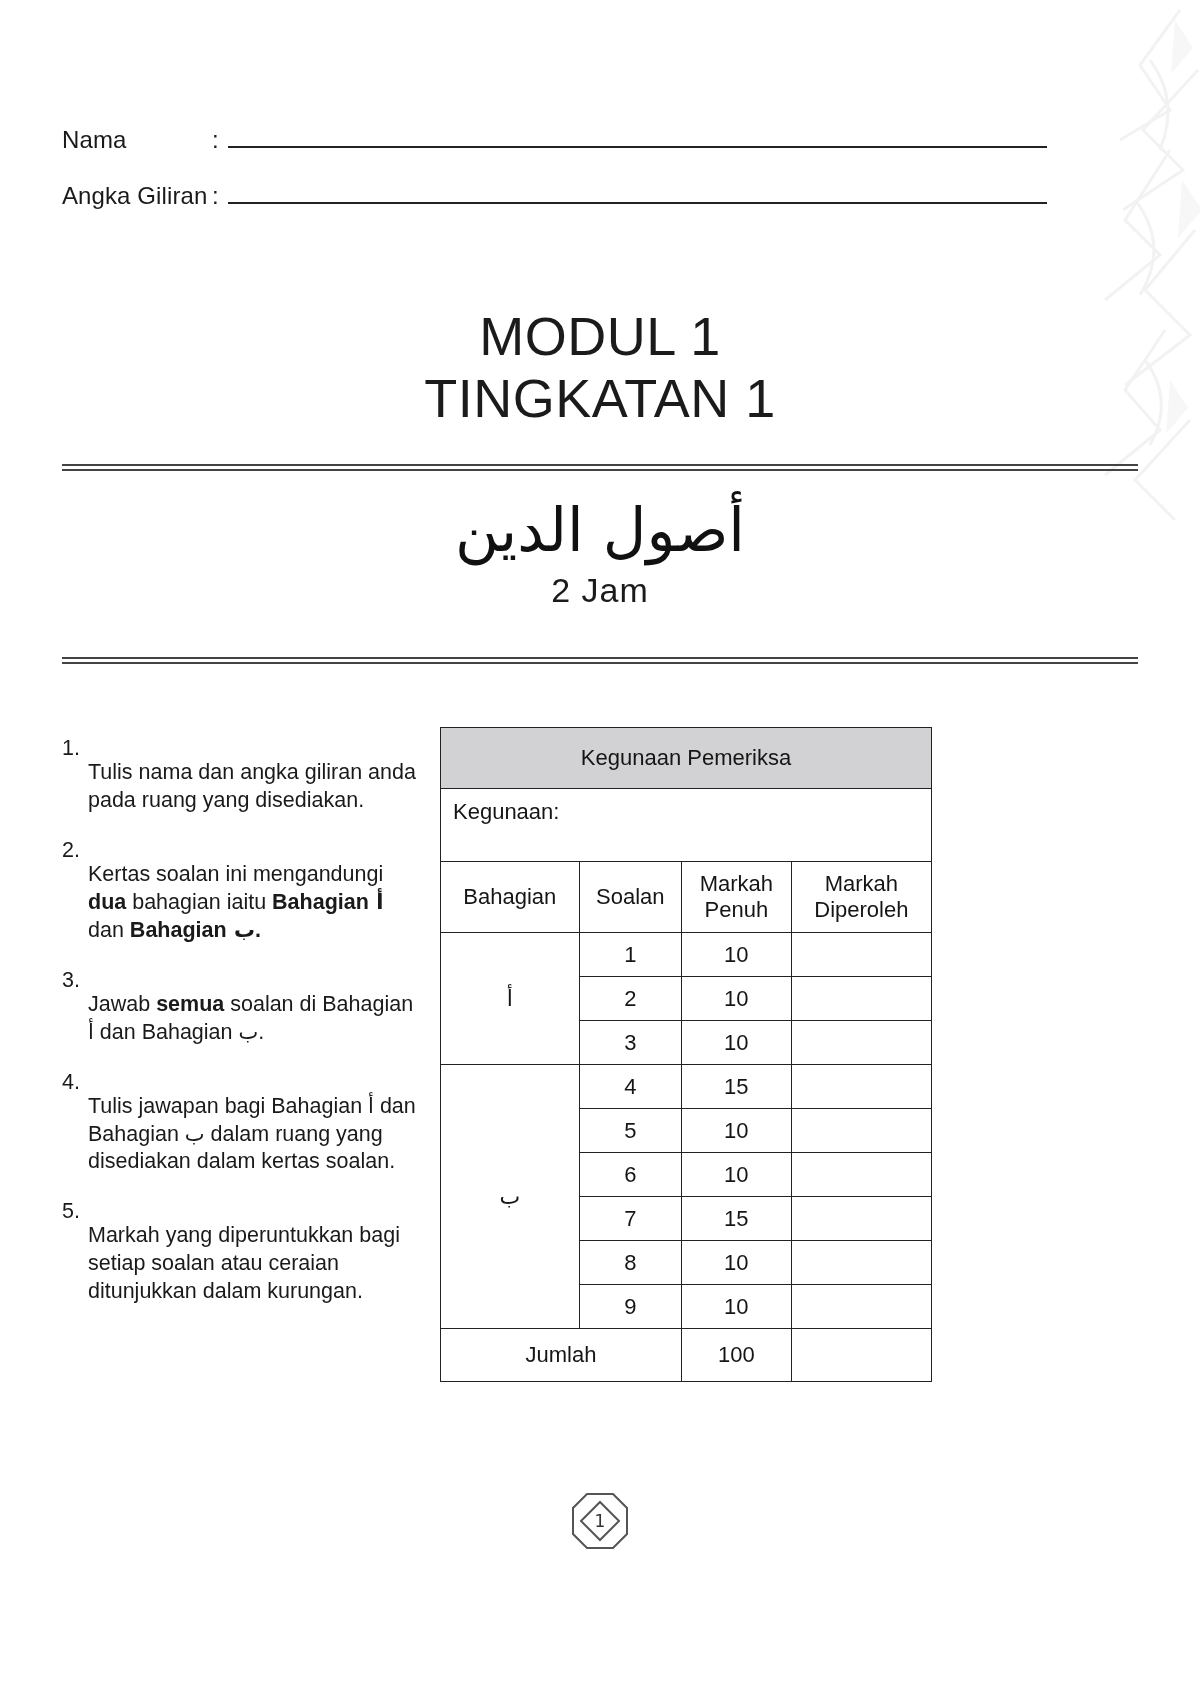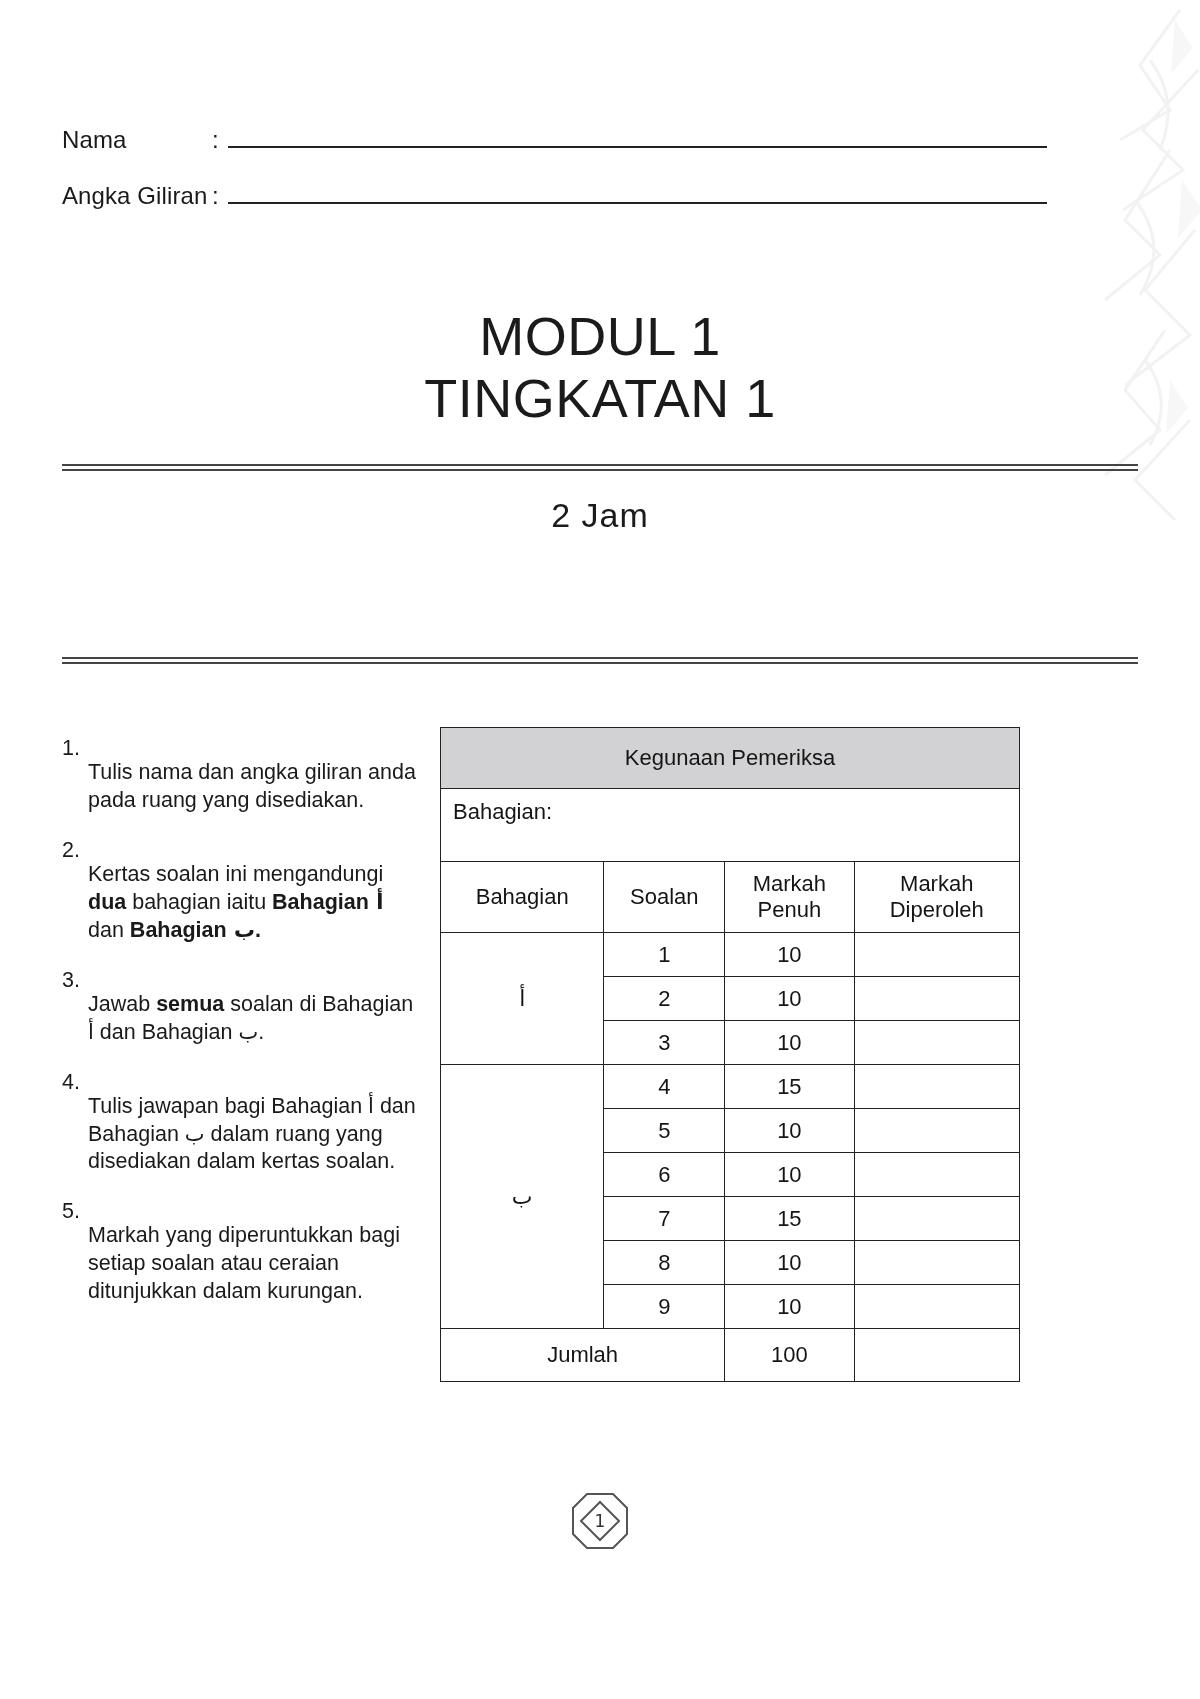--- a/index.html
+++ b/index.html
@@ -110,21 +110,20 @@
   }
   .arabic-title {
     font-family: "DejaVu Sans", sans-serif;
     font-size: 60px;
     line-height: 1.35;
     direction: rtl;
     color: #111;
   }
   .duration {
     font-size: 34px;
-    margin-top: 6px;
     letter-spacing: 1px;
     color: #1b1b1b;
   }
 
   
   .instructions {
     position: absolute;
     left: 62px;
     top: 735px;
     width: 360px;
@@ -147,21 +146,21 @@
   .ar-inline {
     font-family: "DejaVu Sans", sans-serif;
     font-size: 21px;
   }
 
   
   .marks-table {
     position: absolute;
     left: 440px;
     top: 727px;
-    width: 580px;
+    width: 492px;
     border-collapse: collapse;
     font-size: 21px;
   }
   .marks-table td,
   .marks-table th {
     border: 1.6px solid #222;
     padding: 0;
     text-align: center;
     font-weight: normal;
     color: #151515;
@@ -256,20 +255,21 @@
   </div>
 
   <div class="title-wrap">
     <div class="title-main">MODUL 1</div>
     <div class="title-sub">TINGKATAN 1</div>
   </div>
 
   <div class="rule-double rule-top"></div>
 
   <div class="arabic-wrap">
+    <div class="arabic-title">أصول الدين</div>
     <div class="duration">2  Jam</div>
   </div>
 
   <div class="rule-double rule-bottom"></div>
 
   <div class="instructions" id="instructions-host">
       <div class="ins-item">
         <span class="ins-num">1.</span>
         <span class="ins-text"><span>Tulis nama dan angka giliran anda pada ruang yang disediakan.</span></span>
       </div>
@@ -290,21 +290,21 @@
         <span class="ins-text"><span>Markah yang diperuntukkan bagi setiap soalan atau ceraian ditunjukkan dalam kurungan.</span></span>
       </div>
     </div>
 
   <table class="marks-table">
     <tbody id="marks-table-host">
         <tr>
           <td colspan="4" class="tbl-title">Kegunaan Pemeriksa</td>
         </tr>
         <tr>
-          <td colspan="4" class="tbl-examiner">Bahagian:</td>
+          <td colspan="4" class="tbl-examiner">Kegunaan:</td>
         </tr>
         <tr>
           <th class="col-head">
             <div>Bahagian</div>
           </th>
           <th class="col-head">
             <div>Soalan</div>
           </th>
           <th class="col-head">
             <div>Markah</div>

